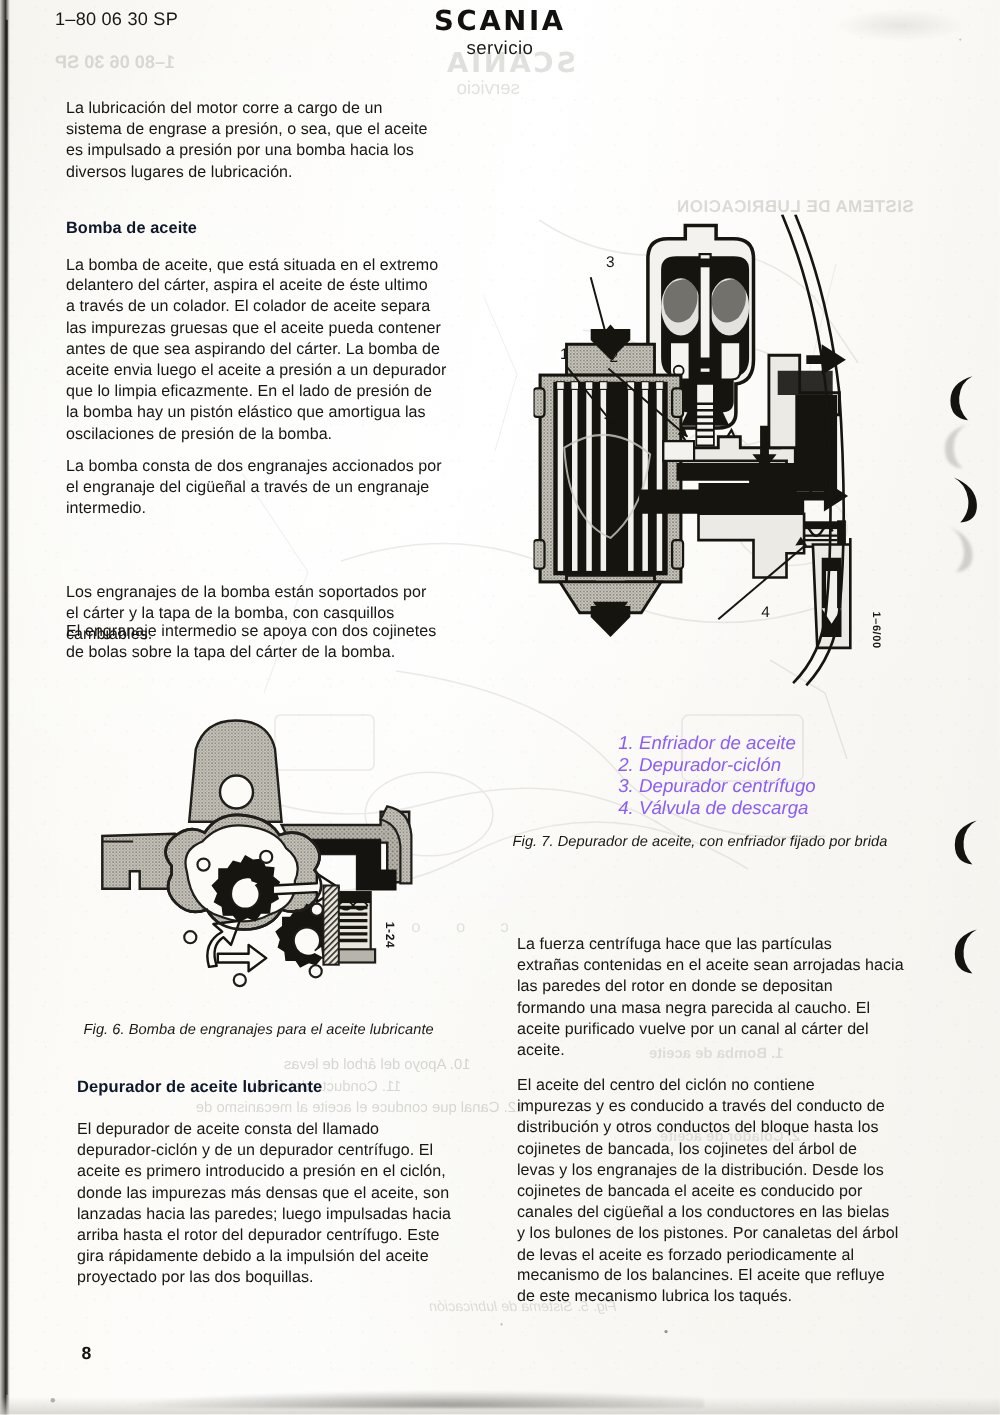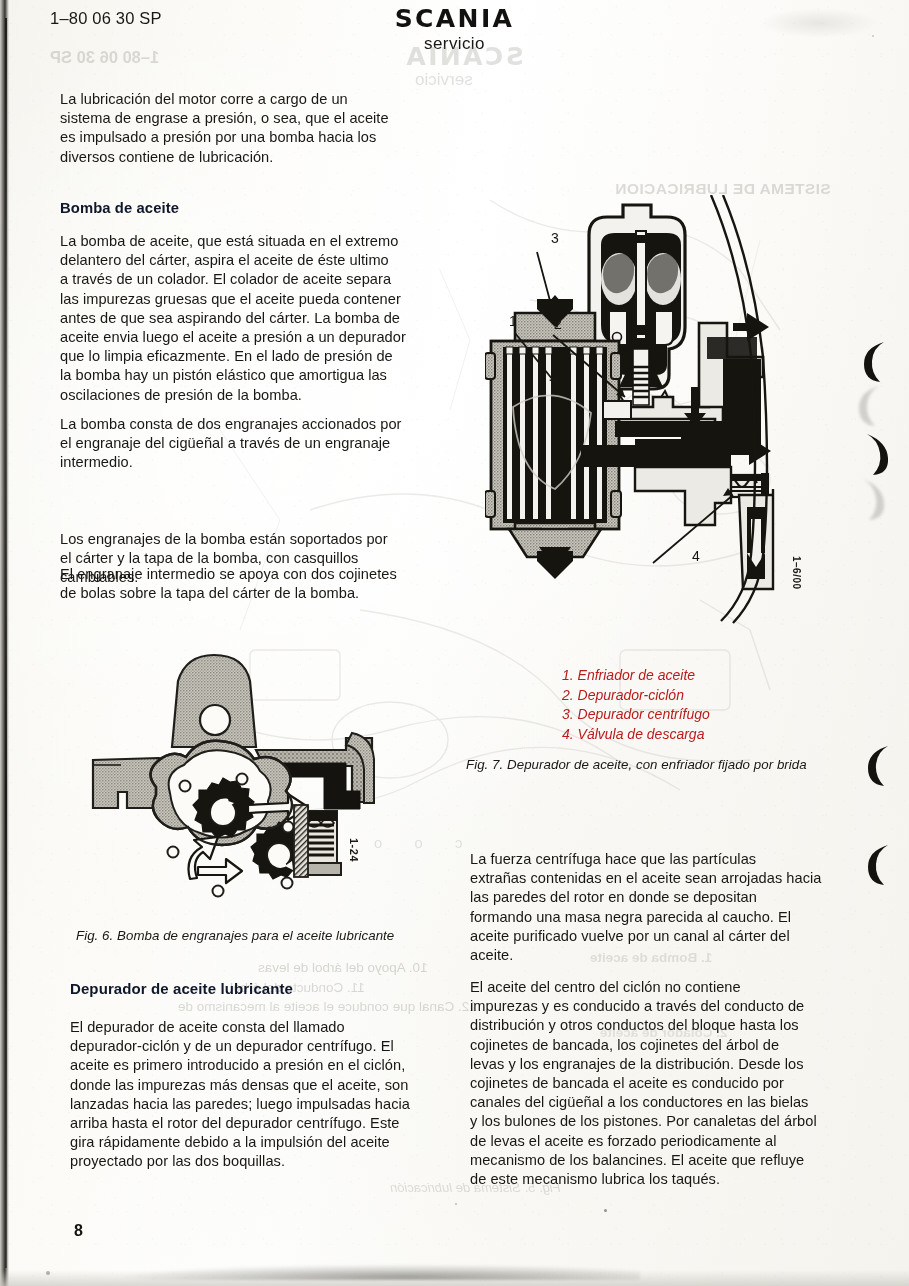--- a/index.html
+++ b/index.html
@@ -88,22 +88,22 @@
   .sec-head{
     position:absolute;font-weight:700;font-size:14.8px;color:#0f172a;
     letter-spacing:.1px;
   }
   .sec-head.big{font-size:15px;}
   .caption{
     position:absolute;font-style:italic;font-size:13.3px;color:#1a1814;
     letter-spacing:.05px;font-family:"Liberation Sans", sans-serif;
   }
   .legend{
-    position:absolute;font-style:italic;font-size:14px;line-height:19.5px;
-    color:#b91c1c;font-family:"Liberation Sans", sans-serif;white-space:pre-line;
+    position:absolute;font-style:italic;font-size:17px;line-height:19.5px;
+    color:#8b5cf6;font-family:"Liberation Sans", sans-serif;white-space:pre-line;
   }
   .pageno{
     position:absolute;left:74px;top:1222px;font-size:16px;font-weight:700;color:#151310;
   }
   .figno{
     position:absolute;font-size:11px;font-weight:700;color:#1b1915;
     writing-mode:vertical-rl;letter-spacing:.5px;
   }
   
   .crescent{
@@ -168,21 +168,21 @@
     <path d="M160 250 l60 90 l-40 110"></path>
     <path d="M380 90 l30 70 l-20 70"></path>
   </g>
 </svg>
 
 <div class="ghost" style="left:360px;top:834px;font-size:15px;letter-spacing:14px;opacity:.24;">c o o</div>
 
 <div class="body-text" style="left:60px;top:90px;width:385px;">La lubricación del motor corre a cargo de un
 sistema de engrase a presión, o sea, que el aceite
 es impulsado a presión por una bomba hacia los
-diversos contiene de lubricación.</div>
+diversos lugares de lubricación.</div>
 
 <div class="sec-head" style="left:60px;top:200px;">Bomba de aceite</div>
 
 <div class="body-text" style="left:60px;top:232px;width:395px;">La bomba de aceite, que está situada en el extremo
 delantero del cárter, aspira el aceite de éste ultimo
 a través de un colador. El colador de aceite separa
 las impurezas gruesas que el aceite pueda contener
 antes de que sea aspirando del cárter. La bomba de
 aceite envia luego el aceite a presión a un depurador
 que lo limpia eficazmente. En el lado de presión de

